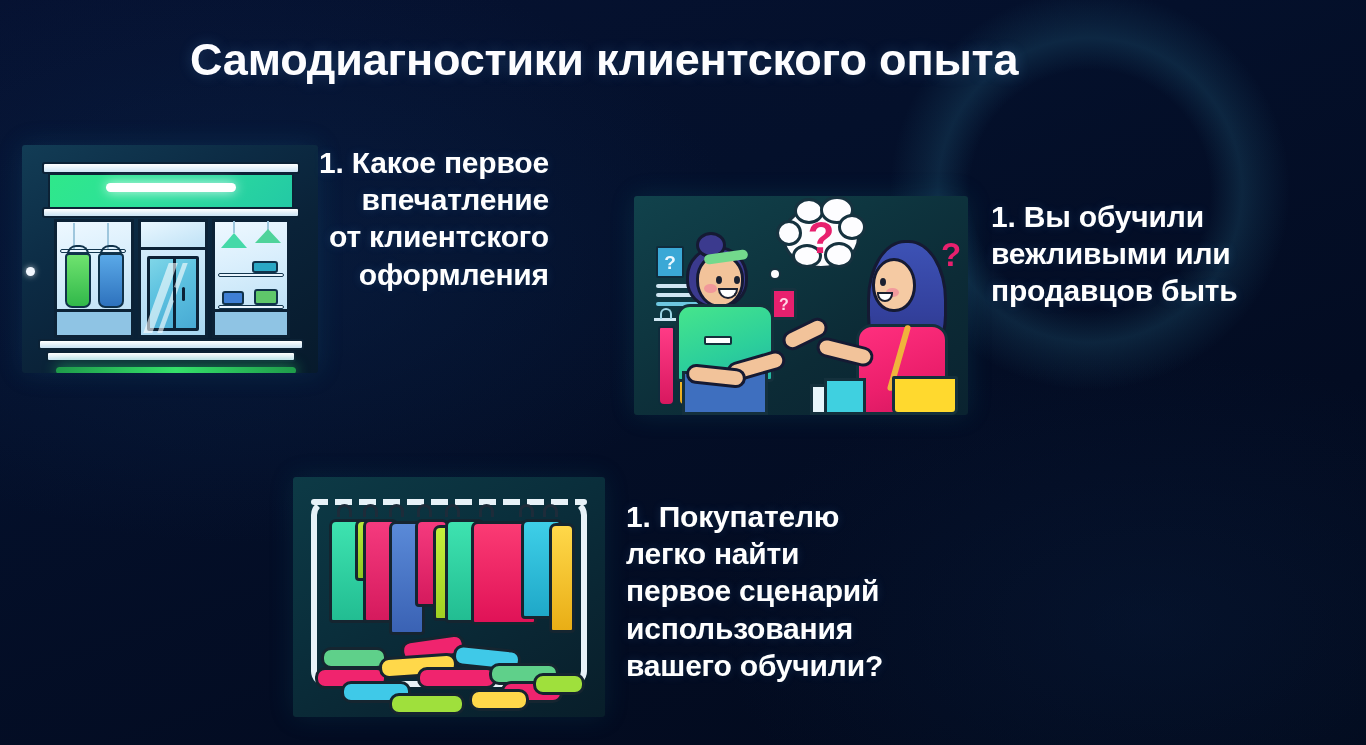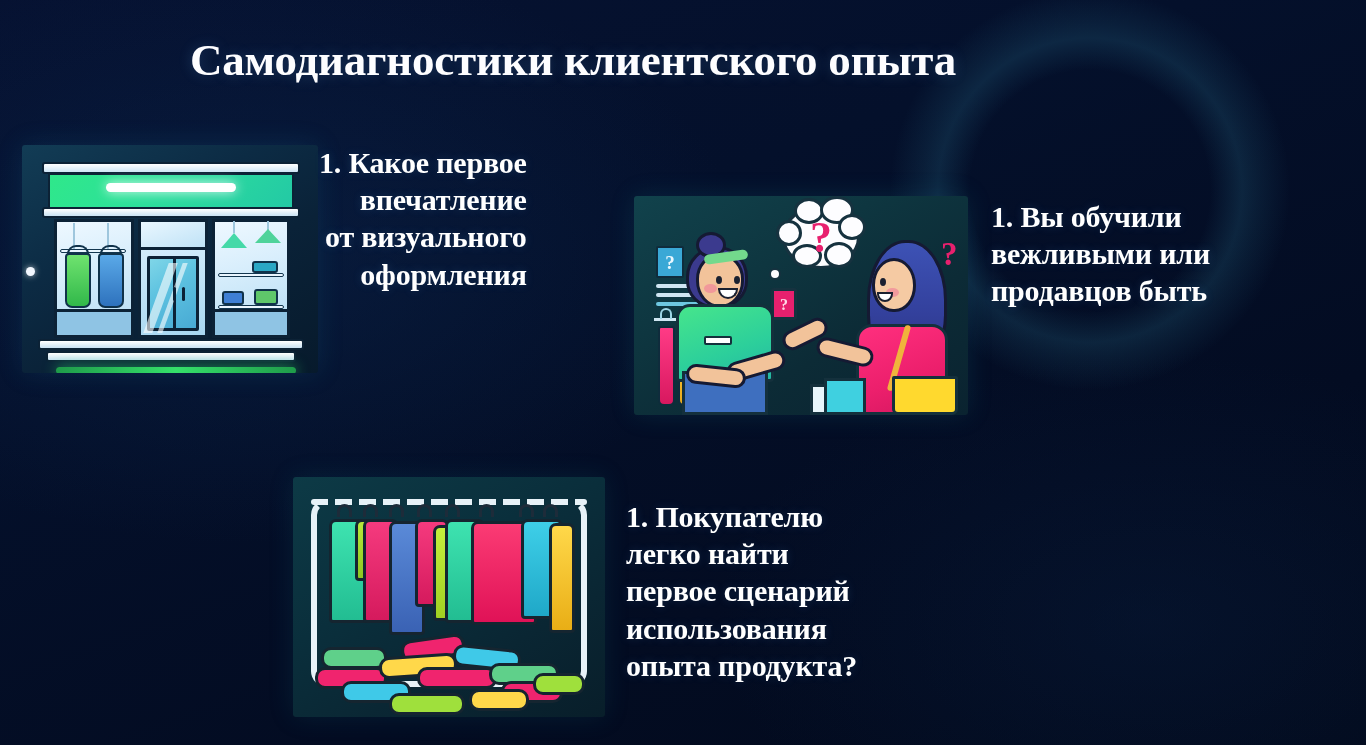--- a/index.html
+++ b/index.html
@@ -13,21 +13,21 @@
 
   .slide {
     position: relative;
     width: 1366px;
     height: 745px;
     background:
       radial-gradient(circle at 1090px 190px, rgba(40,120,150,0.00) 120px, rgba(60,160,190,0.16) 152px, rgba(60,160,190,0.10) 168px, rgba(0,0,0,0) 200px),
       radial-gradient(ellipse 700px 420px at 250px 250px, rgba(12,40,80,0.45), rgba(0,0,0,0) 70%),
       radial-gradient(ellipse 620px 380px at 1150px 620px, rgba(10,32,66,0.35), rgba(0,0,0,0) 70%),
       linear-gradient(160deg, #061232 0%, #04102b 35%, #030c22 70%, #020a1c 100%);
-    font-family: Liberation Serif, serif;
+    font-family: Liberation Sans, sans-serif;
     overflow: hidden;
   }
 
   
   .slide-title {
     position: absolute;
     left: 190px;
     top: 34px;
     width: 1000px;
     font-size: 45px;
@@ -314,21 +314,21 @@
     </div>
 
     <div class="sf-sill"></div>
     <div class="sf-step"></div>
     <div class="sf-neon"></div>
   </div>
 
   <div class="qtext" id="q1-text">
     <span class="line">1. Какое первое</span>
     <span class="line">впечатление</span>
-    <span class="line">от визуального</span>
+    <span class="line">от клиентского</span>
     <span class="line">оформления</span>
   </div>
 
   <div class="illus" id="img-consult">
     <div class="cs-poster">?</div>
     <div class="cs-bar" style="top:88px;  width:42px;"></div>
     <div class="cs-bar" style="top:97px;  width:42px;"></div>
     <div class="cs-bar2" style="top:106px; width:42px;"></div>
     <div class="cs-hangrail"></div>
     <div class="cs-hook" style="left:26px;"></div>
@@ -418,16 +418,16 @@
     <div class="rk-pile-item" style="left:208px; top:204px; width:62px; height:22px; background:#f0246e;"></div>
     <div class="rk-pile-item" style="left:176px; top:212px; width:60px; height:22px; background:#ffd84a;"></div>
     <div class="rk-pile-item" style="left:240px; top:196px; width:52px; height:22px; background:#9fe03c;"></div>
   </div>
 
   <div class="qtext" id="q2-text">
     <span class="line">1. Покупателю</span>
     <span class="line">легко найти</span>
     <span class="line">первое сценарий</span>
     <span class="line">использования</span>
-    <span class="line">опыта продукта?</span>
+    <span class="line">вашего обучили?</span>
   </div>
 
 </div>
 
 </body></html>

